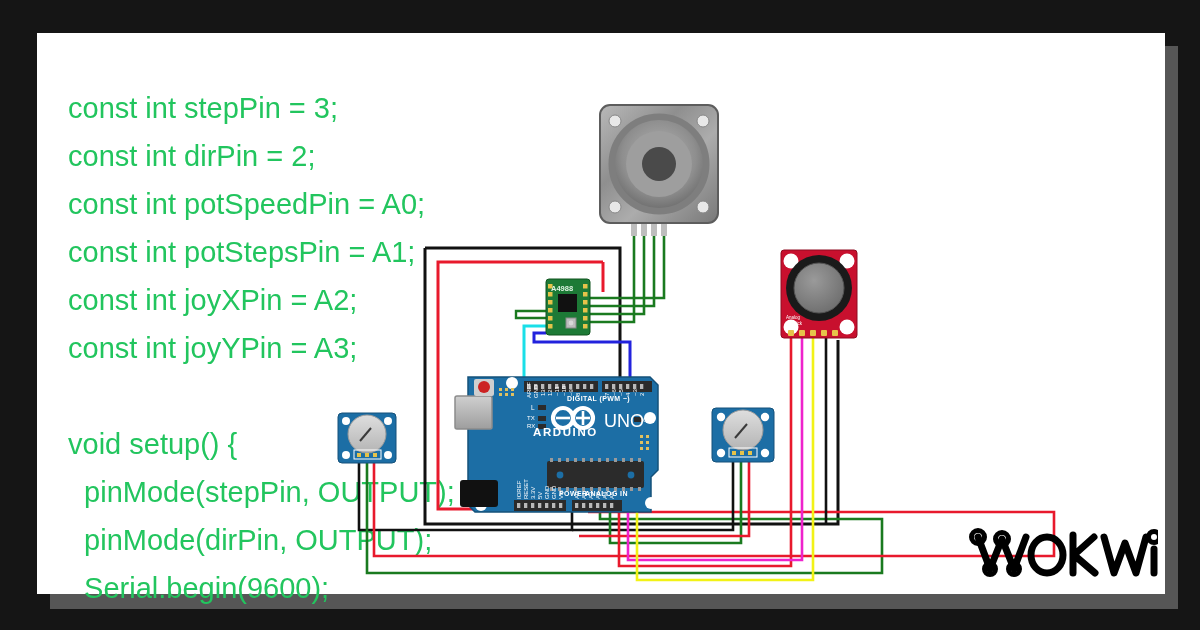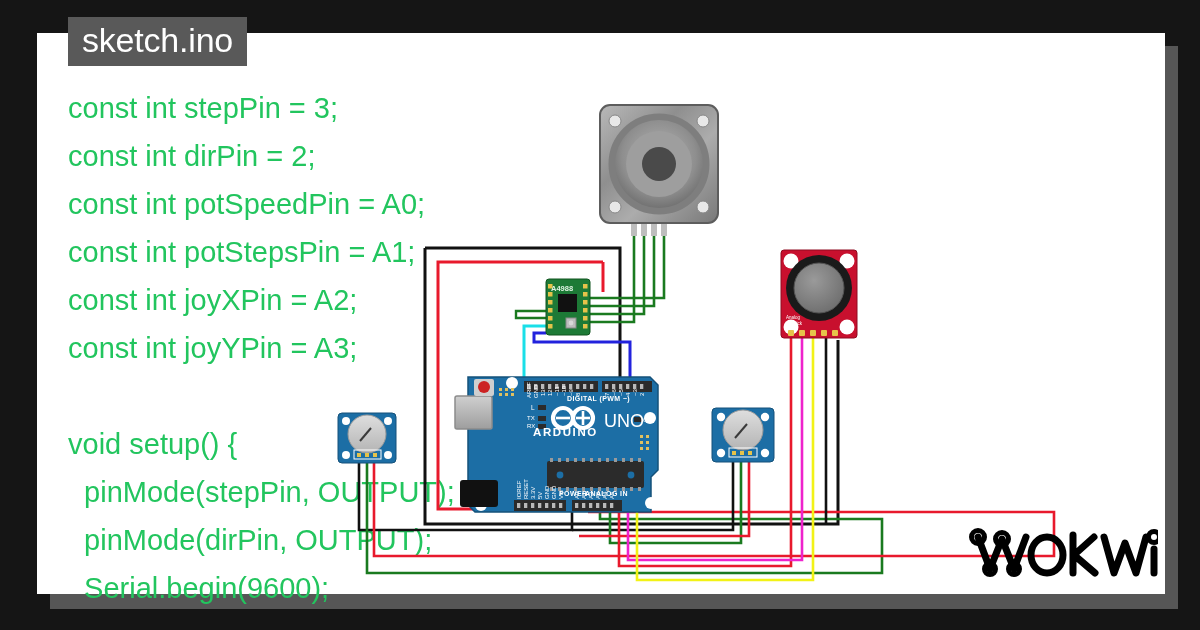--- a/index.html
+++ b/index.html
@@ -80,21 +80,20 @@
 </head>
 <body>
 
 <div id="root">
 
   <div class="panel-shadow"></div>
   <div class="panel"></div>
 
   <div class="code" id="code-block"><span class="ln">const int stepPin = 3;</span><span class="ln">const int dirPin = 2;</span><span class="ln">const int potSpeedPin = A0;</span><span class="ln">const int potStepsPin = A1;</span><span class="ln">const int joyXPin = A2;</span><span class="ln">const int joyYPin = A3;</span><span class="ln"></span><span class="ln">void setup() {</span><span class="ln">  pinMode(stepPin, OUTPUT);</span><span class="ln">  pinMode(dirPin, OUTPUT);</span><span class="ln">  Serial.begin(9600);</span></div>
 
-  <div class="file-tab">sketch.ino</div>
 
   <svg id="diagram" viewBox="0 0 1200 630">
     <defs>
       <linearGradient id="gMotorBody" x1="0" y1="0" x2="1" y2="1">
         <stop offset="0%" stop-color="#b9b9b9"></stop>
         <stop offset="35%" stop-color="#8f8f8f"></stop>
         <stop offset="60%" stop-color="#acacac"></stop>
         <stop offset="100%" stop-color="#787878"></stop>
       </linearGradient>
       <radialGradient id="gMotorRing" cx="50%" cy="42%" r="60%">

